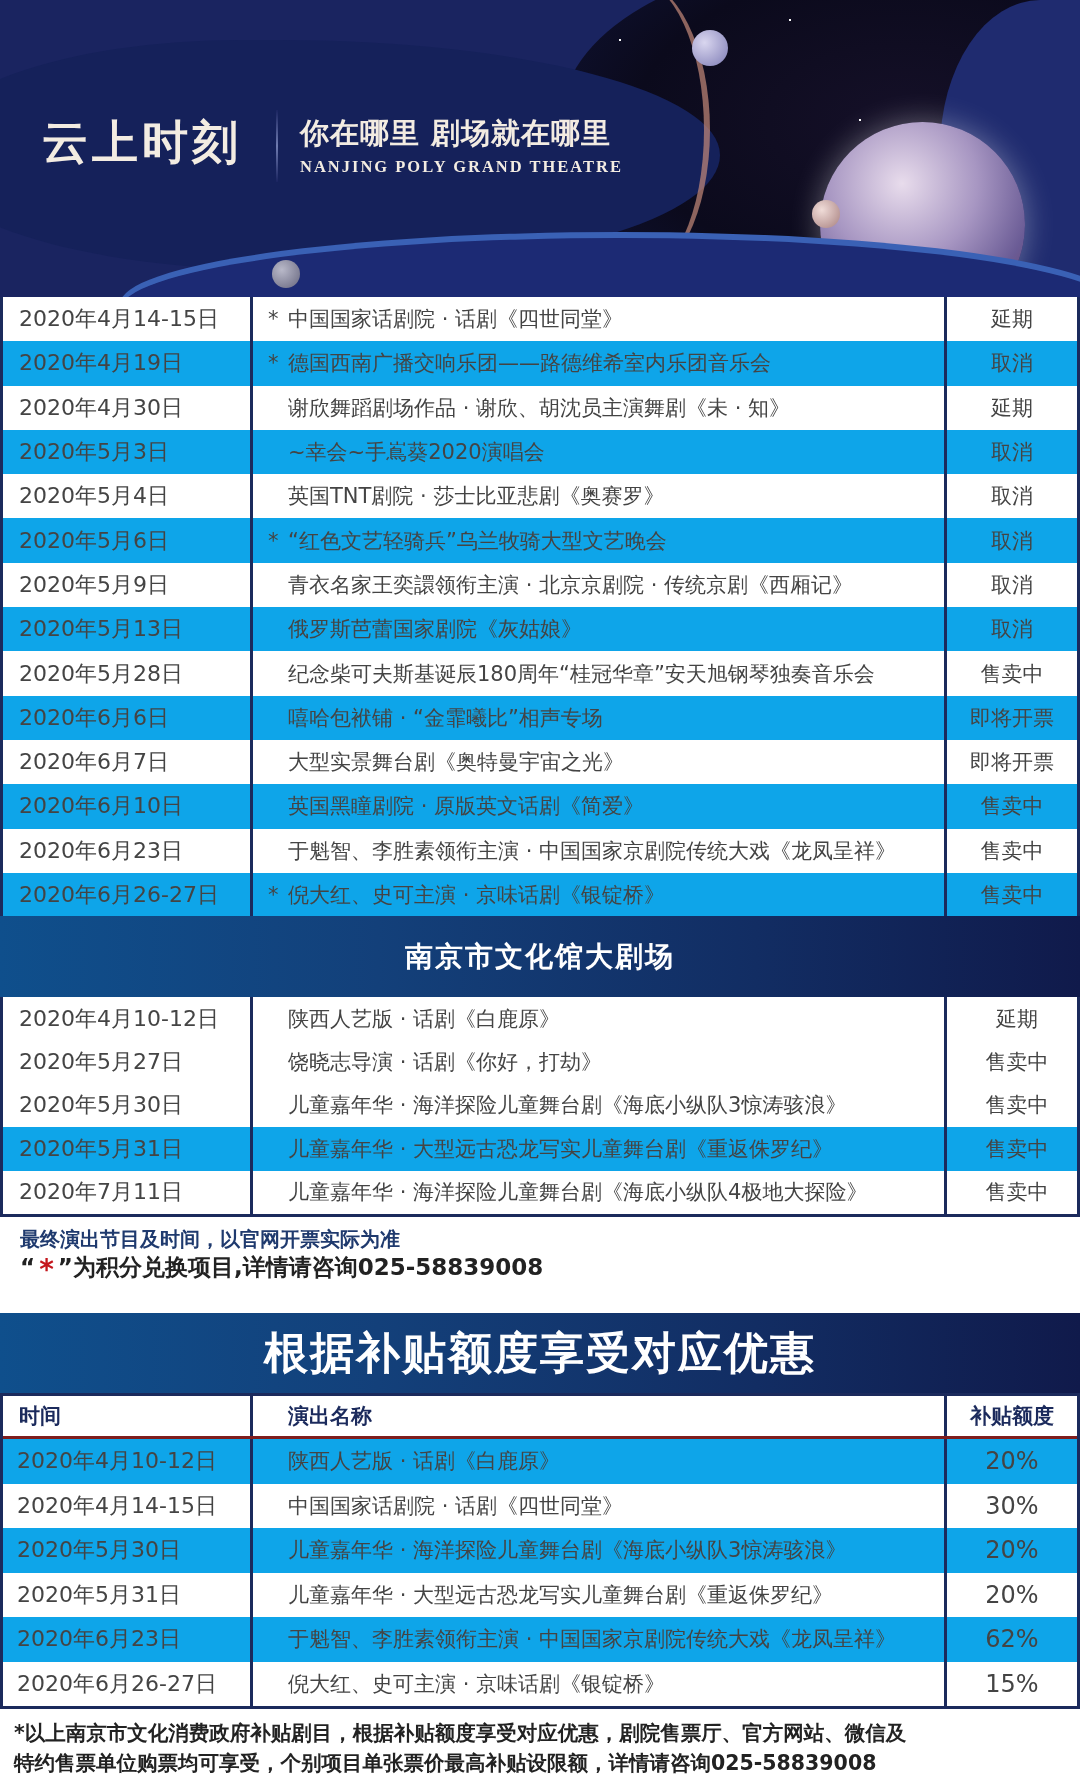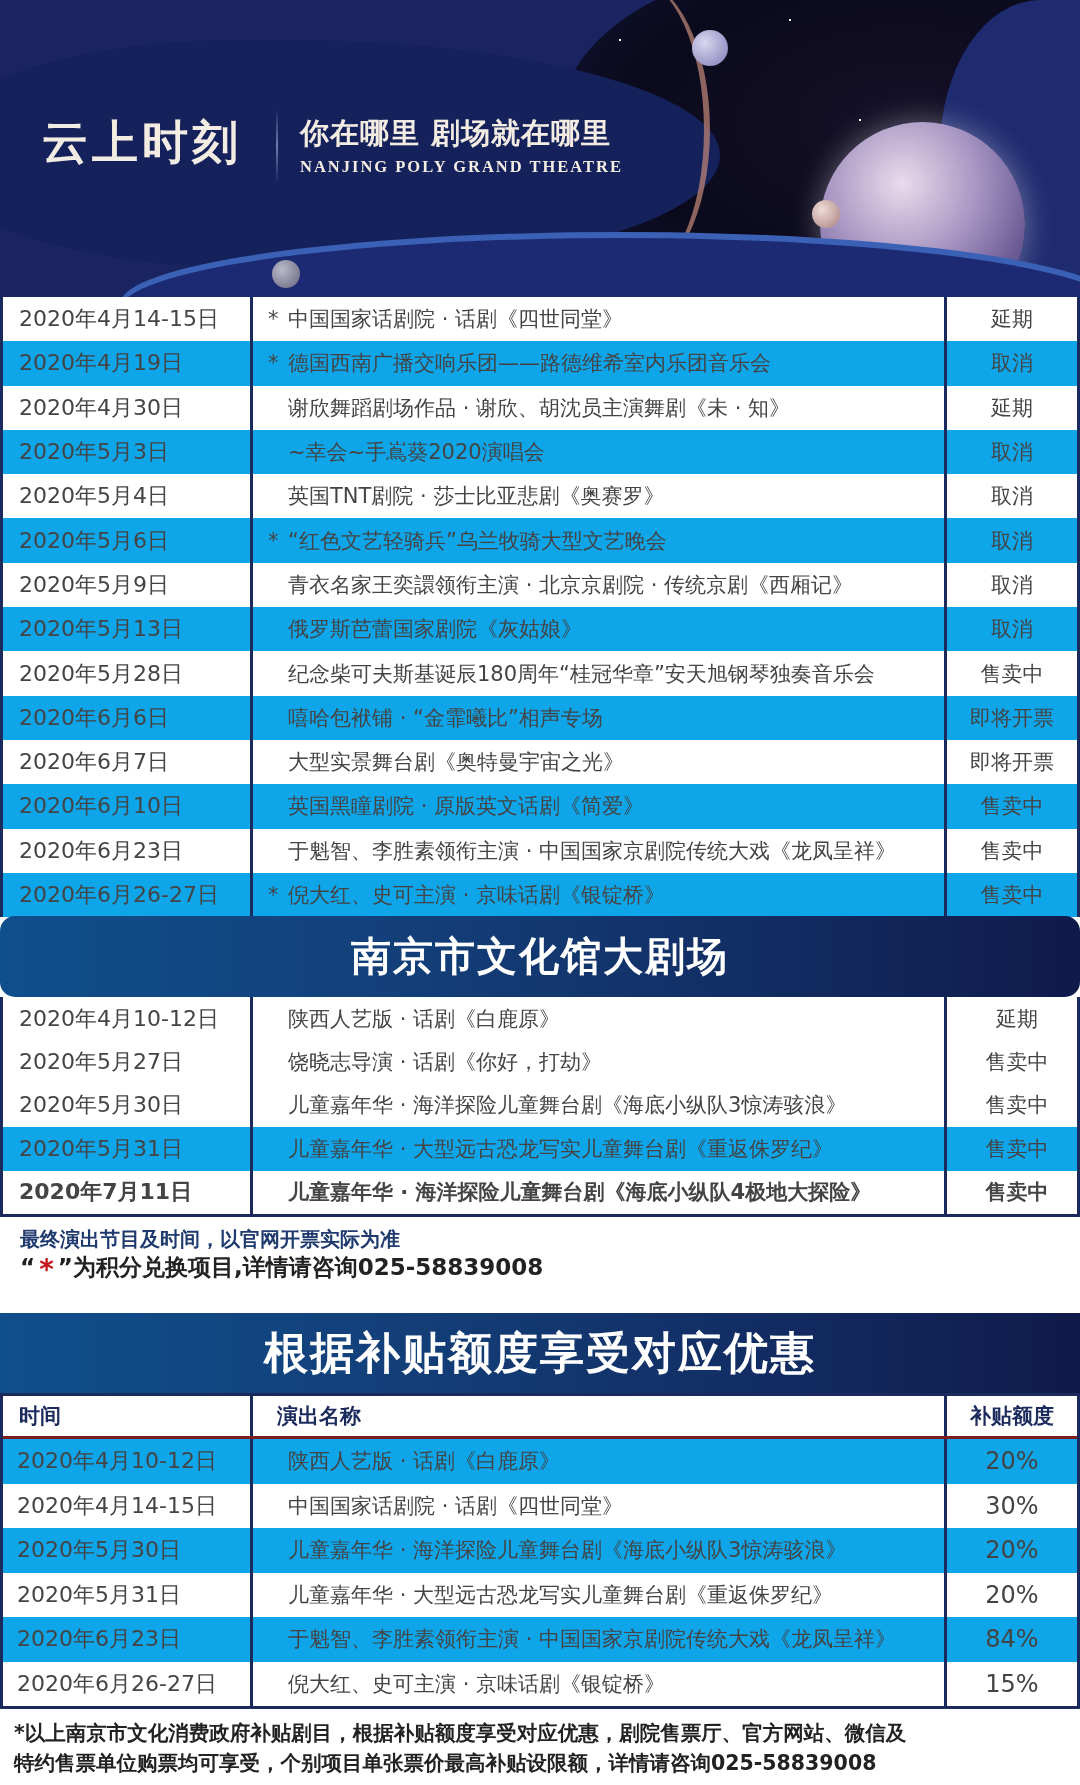--- a/index.html
+++ b/index.html
@@ -210,21 +210,21 @@
     <div class="row alt">
       <div class="cell c-date">2020年6月26-27日</div>
       <div class="cell c-name">
         <span class="star">*</span>
         <span>倪大红、史可主演 · 京味话剧《银锭桥》</span>
       </div>
       <div class="cell c-status">售卖中</div>
     </div>
   </div>
 
-<div class="section-head" style="top:916px;height:81px;font-size:40px;border-radius:15px;">南京市文化馆大剧场</div>
+<div class="section-head" style="top:916px;height:81px;font-size:28px;">南京市文化馆大剧场</div>
 <div class="tbl bottom-border" id="hall-table" style="top:997px;">
     <div class="row" style="height: 43.4px;">
       <div class="cell c-date">2020年4月10-12日</div>
       <div class="cell c-name" style="padding-left: 35px;">陕西人艺版 · 话剧《白鹿原》</div>
       <div class="cell c-status" style="padding-left: 10px;">延期</div>
     </div>
     <div class="row" style="height: 43.4px;">
       <div class="cell c-date">2020年5月27日</div>
       <div class="cell c-name" style="padding-left: 35px;">饶晓志导演 · 话剧《你好，打劫》</div>
       <div class="cell c-status" style="padding-left: 10px;">售卖中</div>
@@ -232,39 +232,39 @@
     <div class="row" style="height: 43.4px;">
       <div class="cell c-date">2020年5月30日</div>
       <div class="cell c-name" style="padding-left: 35px;">儿童嘉年华 · 海洋探险儿童舞台剧《海底小纵队3惊涛骇浪》</div>
       <div class="cell c-status" style="padding-left: 10px;">售卖中</div>
     </div>
     <div class="row alt" style="height: 43.4px;">
       <div class="cell c-date">2020年5月31日</div>
       <div class="cell c-name" style="padding-left: 35px;">儿童嘉年华 · 大型远古恐龙写实儿童舞台剧《重返侏罗纪》</div>
       <div class="cell c-status" style="padding-left: 10px;">售卖中</div>
     </div>
-    <div class="row" style="height: 43.4px; font-weight: bold;">
+    <div class="row" style="height: 43.4px;">
       <div class="cell c-date">2020年7月11日</div>
       <div class="cell c-name" style="padding-left: 35px;">儿童嘉年华 · 海洋探险儿童舞台剧《海底小纵队4极地大探险》</div>
       <div class="cell c-status" style="padding-left: 10px;">售卖中</div>
     </div>
   </div>
 
 <div class="notes">
   <div>最终演出节目及时间，以官网开票实际为准</div>
   <div class="line3">
     <span>“</span><span class="red-star">*</span><span>”</span><span>为积分兑换项目,详情请咨询025-58839008</span>
   </div>
 </div>
 
 <div class="section-head" style="top:1313px;height:80px;font-size:44px;">根据补贴额度享受对应优惠</div>
 <div class="tbl bottom-border" style="top:1393px;">
   <div class="row thead">
     <div class="cell c-date">时间</div>
-    <div class="cell c-name" style="padding-left:24px;">演出名称</div>
+    <div class="cell c-name" style="padding-left:35px;">演出名称</div>
     <div class="cell c-status">补贴额度</div>
   </div>
   <div id="subsidy-rows">
       <div class="row alt" style="height: 44.5px;">
         <div class="cell c-date" style="padding-left: 14px;">2020年4月10-12日</div>
         <div class="cell c-name" style="padding-left: 35px;">陕西人艺版 · 话剧《白鹿原》</div>
         <div class="cell c-status" style="font-size: 24px;">20%</div>
       </div>
       <div class="row" style="height: 44.5px;">
         <div class="cell c-date" style="padding-left: 14px;">2020年4月14-15日</div>
@@ -277,21 +277,21 @@
         <div class="cell c-status" style="font-size: 24px;">20%</div>
       </div>
       <div class="row" style="height: 44.5px;">
         <div class="cell c-date" style="padding-left: 14px;">2020年5月31日</div>
         <div class="cell c-name" style="padding-left: 35px;">儿童嘉年华 · 大型远古恐龙写实儿童舞台剧《重返侏罗纪》</div>
         <div class="cell c-status" style="font-size: 24px;">20%</div>
       </div>
       <div class="row alt" style="height: 44.5px;">
         <div class="cell c-date" style="padding-left: 14px;">2020年6月23日</div>
         <div class="cell c-name" style="padding-left: 35px;">于魁智、李胜素领衔主演 · 中国国家京剧院传统大戏《龙凤呈祥》</div>
-        <div class="cell c-status" style="font-size: 24px;">84%</div>
+        <div class="cell c-status" style="font-size: 24px;">62%</div>
       </div>
       <div class="row" style="height: 44.5px;">
         <div class="cell c-date" style="padding-left: 14px;">2020年6月26-27日</div>
         <div class="cell c-name" style="padding-left: 35px;">倪大红、史可主演 · 京味话剧《银锭桥》</div>
         <div class="cell c-status" style="font-size: 24px;">15%</div>
       </div>
     </div>
 </div>
 
 <div class="footer-note">

